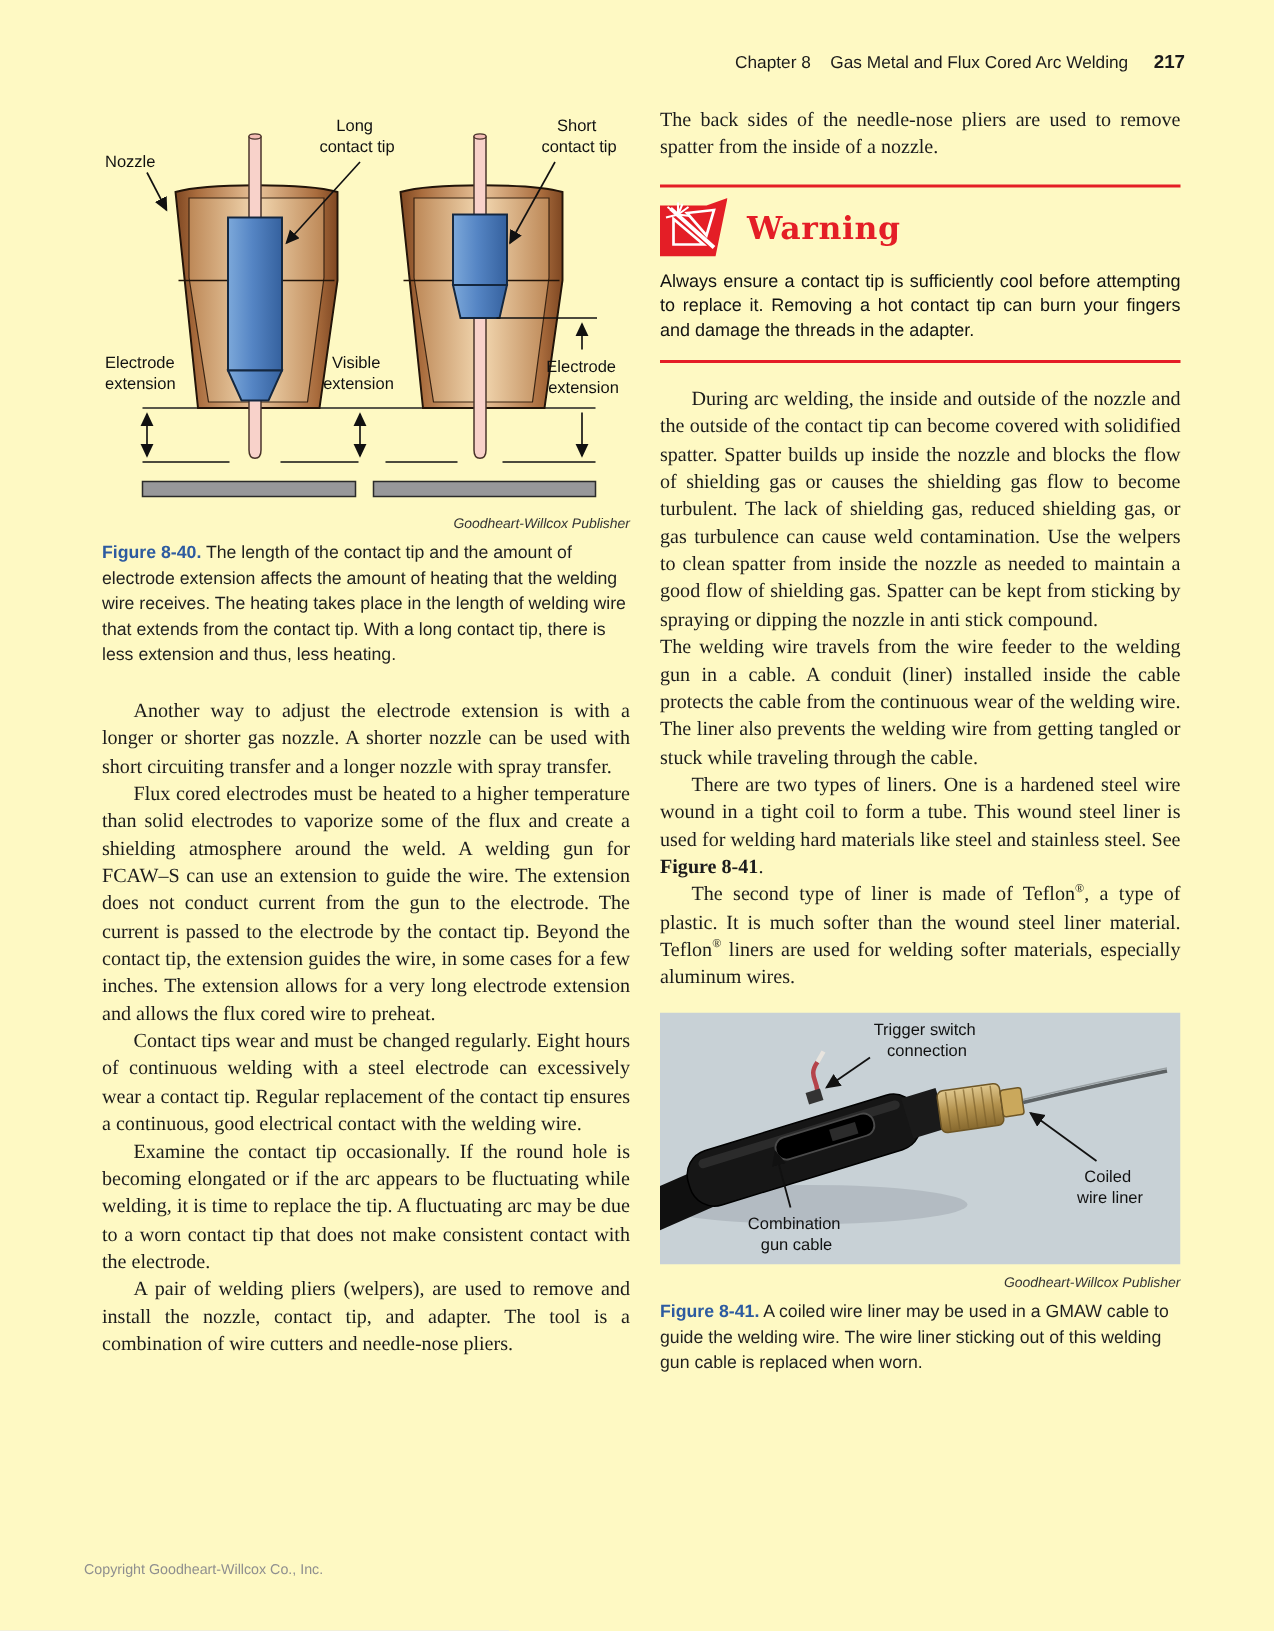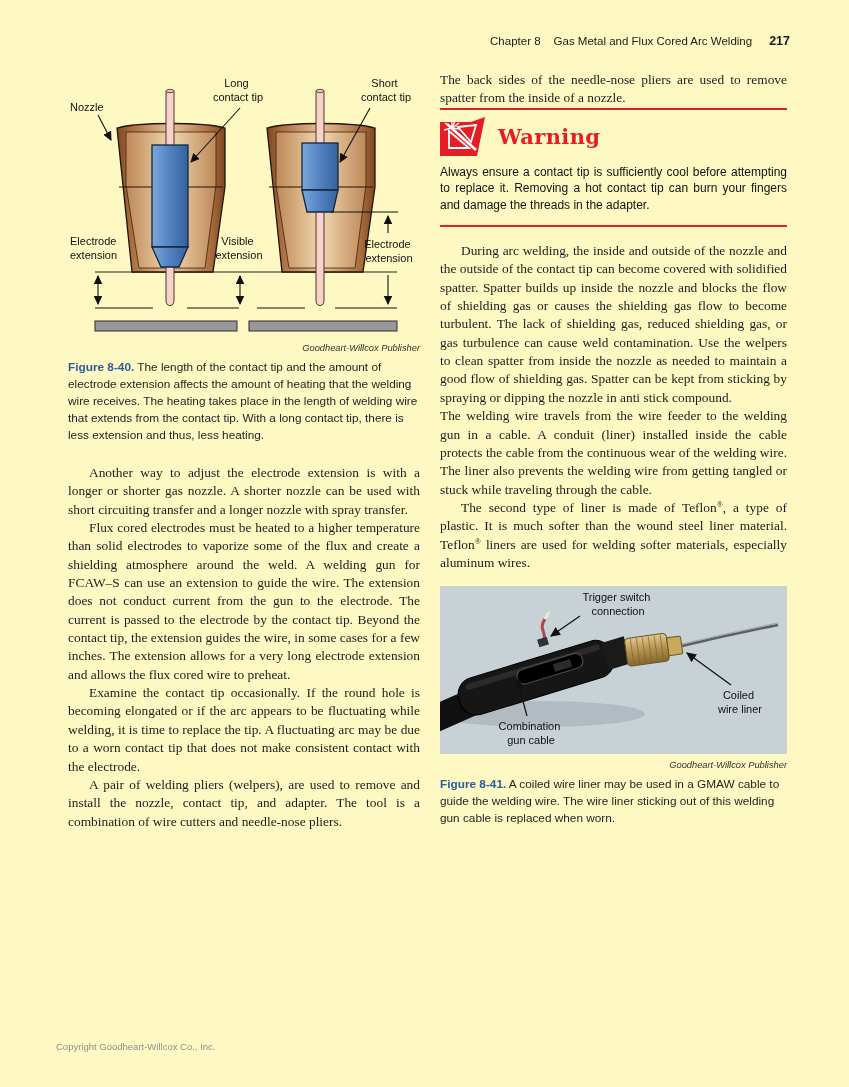--- a/index.html
+++ b/index.html
@@ -25,21 +25,21 @@
   
   .bodytext{margin-top:20px;}
   p.body{font-family:"Liberation Serif",serif;font-size:13.4px;line-height:18.35px;
     color:#1c1c1c;text-align:justify;margin:0;hyphens:auto;}
   p.body.ind{text-indent:21px;}
   p.body .bold{font-weight:bold;}
   p.body sup{font-size:8px;line-height:0;}
 
   
   .warning-box{border-top:2px solid #e41e26;border-bottom:2px solid #e41e26;
-    padding:7px 0 11px;}
+    margin-top:15px;padding:7px 0 11px;}
   .warning-head{display:flex;align-items:center;gap:13px;margin-bottom:8px;}
   .warning-title{font-family:"DejaVu Serif",serif;font-weight:bold;font-size:21px;
     color:#e41e26;letter-spacing:.4px;}
   .warning-text{font-size:12px;line-height:16.8px;text-align:justify;color:#121212;hyphens:auto;}
 
   h2.section{font-size:16.8px;font-weight:bold;color:#000;margin:17px 0 6px;letter-spacing:-.2px;}
 
   .footer{position:absolute;left:56px;top:1041px;font-size:9.5px;color:#8f8f8f;}
 
   svg text{font-family:"Liberation Sans",sans-serif;}
@@ -157,20 +157,21 @@
       </text>
     </svg>
 
     <div class="fig-credit">Goodheart-Willcox Publisher</div>
 
     <div class="fig-caption"><span class="figlab">Figure 8-40.</span><span> The length of the contact tip and the amount of electrode extension affects the amount of heating that the welding wire receives. The heating takes place in the length of welding wire that extends from the contact tip. With a long contact tip, there is less extension and thus, less heating.</span></div>
 
     <div class="bodytext">
       <p class="body ind">Another way to adjust the electrode extension is with a longer or shorter gas nozzle. A shorter nozzle can be used with short circuiting transfer and a longer nozzle with spray transfer.</p>
       <p class="body ind">Flux cored electrodes must be heated to a higher temperature than solid electrodes to vaporize some of the flux and create a shielding atmosphere around the weld. A welding gun for FCAW–S can use an extension to guide the wire. The extension does not conduct current from the gun to the electrode. The current is passed to the electrode by the contact tip. Beyond the contact tip, the extension guides the wire, in some cases for a few inches. The extension allows for a very long electrode extension and allows the flux cored wire to preheat.</p>
+      <p class="body ind">Contact tips wear and must be changed regularly. Eight hours of continuous welding with a steel electrode can excessively wear a contact tip. Regular replacement of the contact tip ensures a continuous, good electrical contact with the welding wire.</p>
       <p class="body ind">Examine the contact tip occasionally. If the round hole is becoming elongated or if the arc appears to be fluctuating while welding, it is time to replace the tip. A fluctuating arc may be due to a worn contact tip that does not make consistent contact with the electrode.</p>
       <p class="body ind">A pair of welding pliers (welpers), are used to remove and install the nozzle, contact tip, and adapter. The tool is a combination of wire cutters and needle-nose pliers.</p>
     </div>
   </div>
 
   <div class="col-right">
 
     <p class="body">The back sides of the needle-nose pliers are used to remove spatter from the inside of a nozzle.</p>
 
     <div class="warning-box">
@@ -191,20 +192,21 @@
         </svg>
         <span class="warning-title">Warning</span>
       </div>
       <div class="warning-text">Always ensure a contact tip is sufficiently cool before attempting to replace it. Removing a hot contact tip can burn your fingers and damage the threads in the adapter.</div>
     </div>
 
     <p class="body ind" style="margin-top:15px;">During arc welding, the inside and outside of the nozzle and the outside of the contact tip can become covered with solidified spatter. Spatter builds up inside the nozzle and blocks the flow of shielding gas or causes the shielding gas flow to become turbulent. The lack of shielding gas, reduced shielding gas, or gas turbulence can cause weld contamination. Use the welpers to clean spatter from inside the nozzle as needed to maintain a good flow of shielding gas. Spatter can be kept from sticking by spraying or dipping the nozzle in anti stick compound.</p>
 
 
     <p class="body">The welding wire travels from the wire feeder to the welding gun in a cable. A conduit (liner) installed inside the cable protects the cable from the continuous wear of the welding wire. The liner also prevents the welding wire from getting tangled or stuck while traveling through the cable.</p>
+    <p class="body ind"><span>There are two types of liners. One is a hardened steel wire wound in a tight coil to form a tube. This wound steel liner is used for welding hard materials like steel and stainless steel. See </span><span class="bold">Figure 8-41</span><span>.</span></p>
     <p class="body ind"><span>The second type of liner is made of Teflon</span><sup>®</sup><span>, a type of plastic. It is much softer than the wound steel liner material. Teflon</span><sup>®</sup><span> liners are used for welding softer materials, especially aluminum wires.</span></p>
 
     
     <svg class="mt14" width="347" height="168" viewBox="0 0 347 168">
       <defs>
         <linearGradient id="gBrass" x1="0" y1="0" x2="0" y2="1">
           <stop offset="0" stop-color="#e0c88e"></stop>
             <stop offset="0.5" stop-color="#b3924e"></stop>
           <stop offset="1" stop-color="#86682e"></stop>
         </linearGradient>

